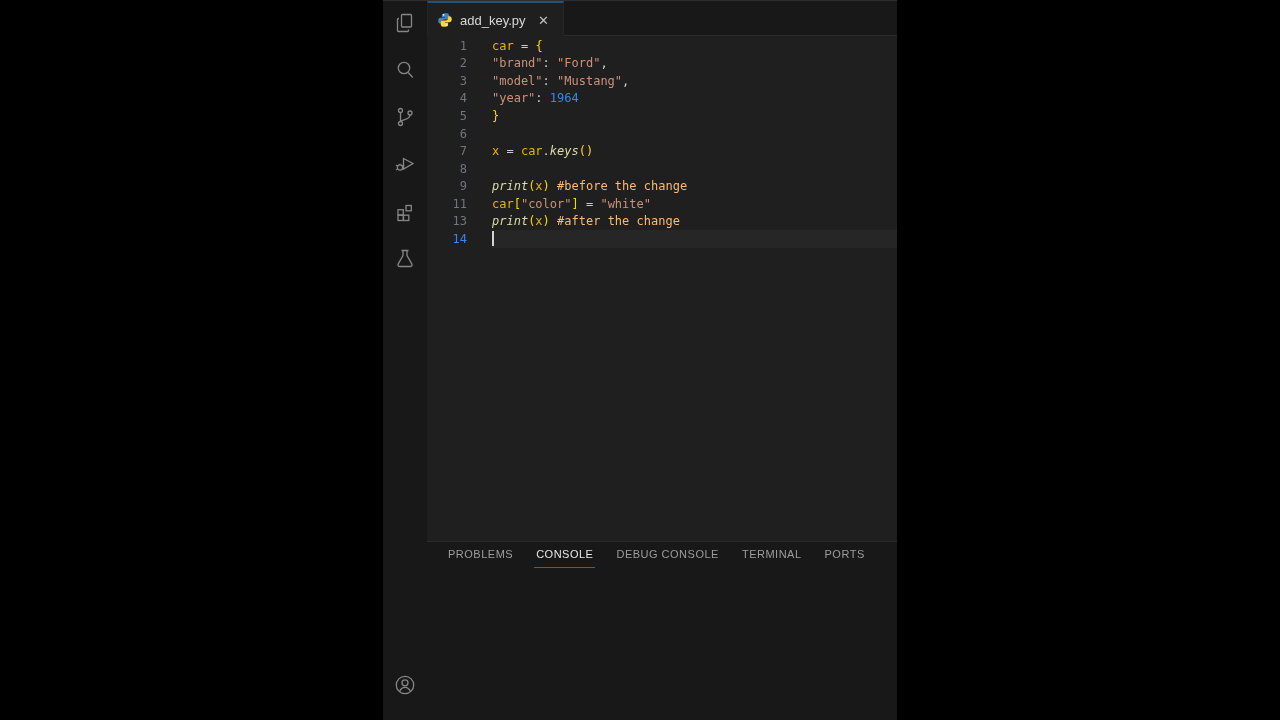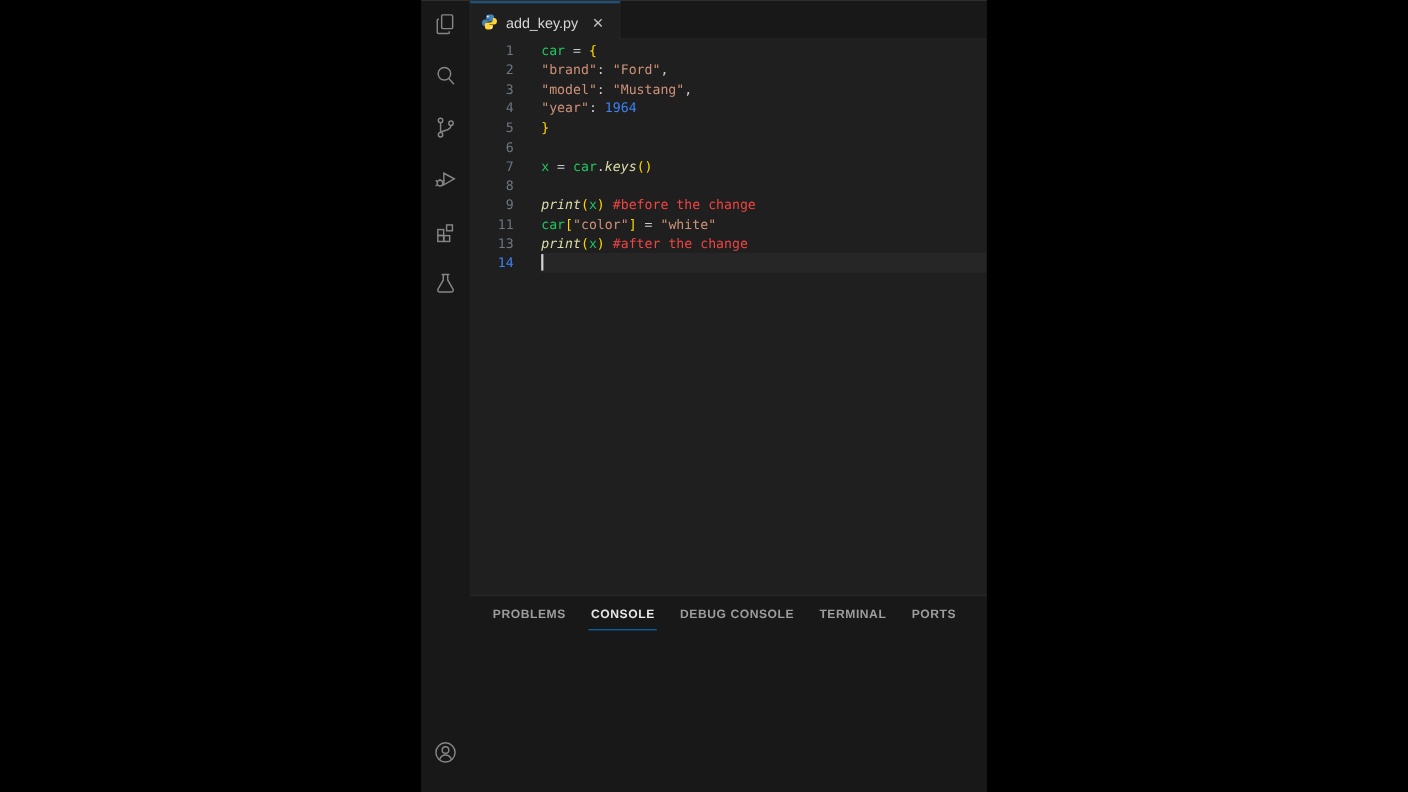--- a/index.html
+++ b/index.html
@@ -97,42 +97,41 @@
     background: #d4d4d4;
   }
 
   
   .panel {
     height: 179px; flex: 0 0 179px;
     background: #181818;
     border-top: 1px solid #2b2b2b;
   }
   .panel-tabs {
-    display: flex; align-items: center;
+    display: flex; align-items: flex-start;
     padding-left: 19px;
     height: 35px;
     gap: 0;
-    font-weight: bold;
   }
   .panel-tab {
     color: #9d9d9d;
     font-size: 11px;
     letter-spacing: 0.5px;
     padding: 6px 2px 7px 2px;
     margin-right: 19px;
     border-bottom: 1px solid transparent;
     cursor: pointer;
   }
   .panel-tab.active {
     color: #e7e7e7;
     border-bottom-color: #0e70c0;
   }
   .panel-body { height: 144px; }
 </style>
-<style>.tok-v{color:#22c55e;}.tok-s{color:#CE9178;}.tok-n{color:#3b82f6;}.tok-f{color:#DCDCAA;font-style:italic;}.tok-b{color:#FFD700;}.tok-c{color:#ef4444;}.tok-p{color:#CCCCCC;}</style></head>
+<style>.tok-v{color:#eab308;}.tok-s{color:#CE9178;}.tok-n{color:#3b82f6;}.tok-f{color:#DCDCAA;font-style:italic;}.tok-b{color:#FFD700;}.tok-c{color:#fdba74;}.tok-p{color:#CCCCCC;}</style></head>
 <body>
 
 <div class="stage">
   <div class="vscode-window">
 
     <div class="activity-bar">
       <div class="ab-top">
         <div class="ab-item">
           <span>
             <svg width="24" height="24" viewBox="0 0 24 24">

